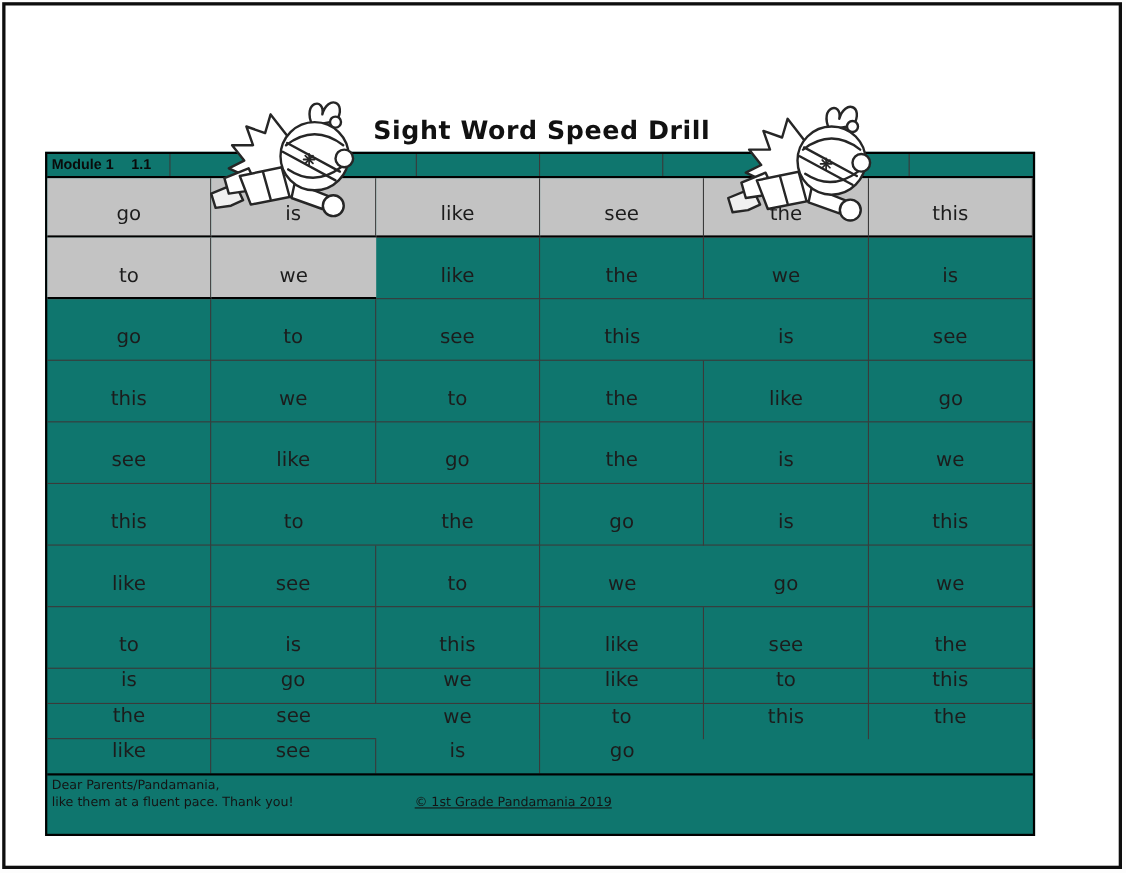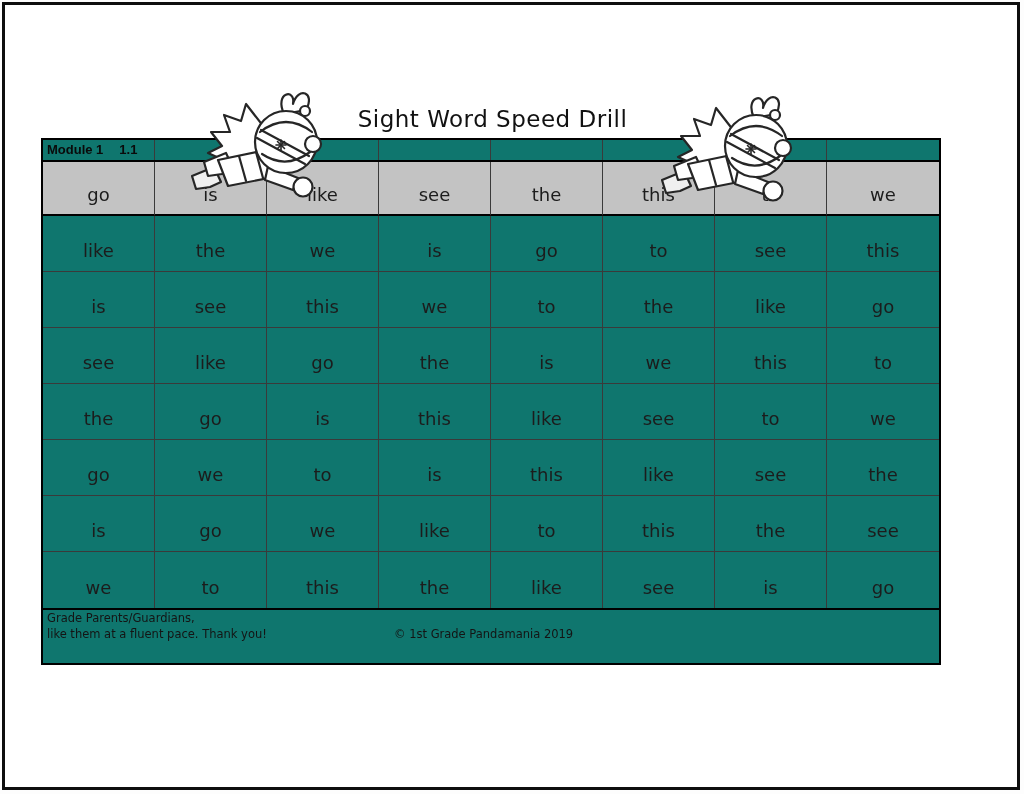--- a/index.html
+++ b/index.html
@@ -2,42 +2,42 @@
 <html style="--hdr: #c3c3c3;"><head>
 <meta charset="utf-8">
 <style>
   html,body{margin:0;padding:0;background:#e9e9e9;}
   .stage{position:relative;width:1024px;height:794px;background:#fdfdfd;
          font-family:"DejaVu Sans","Liberation Sans",sans-serif;overflow:hidden;}
   .frame{position:absolute;left:2px;top:2px;right:4px;bottom:4px;
          border:3px solid #0e0e0e;background:#ffffff;}
 
   .title{position:absolute;left:45px;top:106px;width:895px;text-align:center;
-         font-size:23px;color:#111;letter-spacing:.5px;font-weight:400;}
+         font-size:23px;color:#111;letter-spacing:.5px;font-weight:700;}
 
   .tablewrap{position:absolute;left:41px;top:138px;width:896px;border:2px solid #000;background:#0f766e;}
 
   .module-row{display:grid;grid-template-columns:repeat(8,1fr);height:20px;border-bottom:2px solid #000;}
   .module-row .mcell{border-right:1.4px solid #3a3a3a;}
   .module-row .mcell:last-child{border-right:none;}
   .module-label{font-family:"Liberation Sans",sans-serif;font-weight:bold;font-size:13px;
         color:#0a0a0a;padding:2px 0 0 4px;white-space:nowrap;}
   .module-label .num{margin-left:16px;}
 
-  .grid{display:grid;grid-template-columns:repeat(8,1fr);grid-template-rows:54px repeat(7,56px);}
+  .grid{display:grid;grid-template-columns:repeat(6,1fr);grid-template-rows:54px repeat(7,56px);}
   .cell{display:flex;justify-content:center;align-items:flex-end;
         padding-bottom:10px;font-size:18px;color:#1c1c1c;
         border-right:1.4px solid #3a3a3a;border-bottom:1.6px solid #3a3a3a;}
   .cell:nth-child(8n){border-right:none;}
   .grid .cell:nth-last-child(-n+8){border-bottom:none;}
   .cell.hdr{background:var(--hdr,#c3c3c3);border-bottom:2px solid #000;padding-bottom:9px;}
 
   .foot{border-top:2px solid #000;height:50px;padding:1px 4px 2px 4px;
         font-size:11.5px;line-height:15.5px;color:#141414;position:relative;}
-  .foot .copyright{position:absolute;left:351px;}
+  .foot .copyright{position:absolute;left:334px;text-decoration:underline;}
 
   .knight{position:absolute;pointer-events:none;}
   .k1{left:186px;top:88px;width:150px;height:132px;}
   .k2{left:656px;top:92px;width:150px;height:132px;}
 </style>
 </head>
 <body>
 
 <div class="stage">
   <div class="frame"></div>
@@ -121,21 +121,21 @@
         <div class="cell">to</div>
         <div class="cell">this</div>
         <div class="cell">the</div>
         <div class="cell">like</div>
         <div class="cell">see</div>
         <div class="cell">is</div>
         <div class="cell">go</div>
       </div>
 
     <div class="foot">
-      <div>Grade Parents/Guardians,</div>
+      <div>Dear Parents/Pandamania,</div>
       <div>
         <span>like them at a fluent pace. Thank you!</span>
         <span class="copyright">© 1st Grade Pandamania 2019</span>
       </div>
     </div>
   </div>
 
   <svg width="0" height="0" style="position:absolute" aria-hidden="true">
     <defs>
       <g id="knight" stroke="#262626" stroke-width="2.2" fill="#ffffff" stroke-linejoin="round" stroke-linecap="round">

